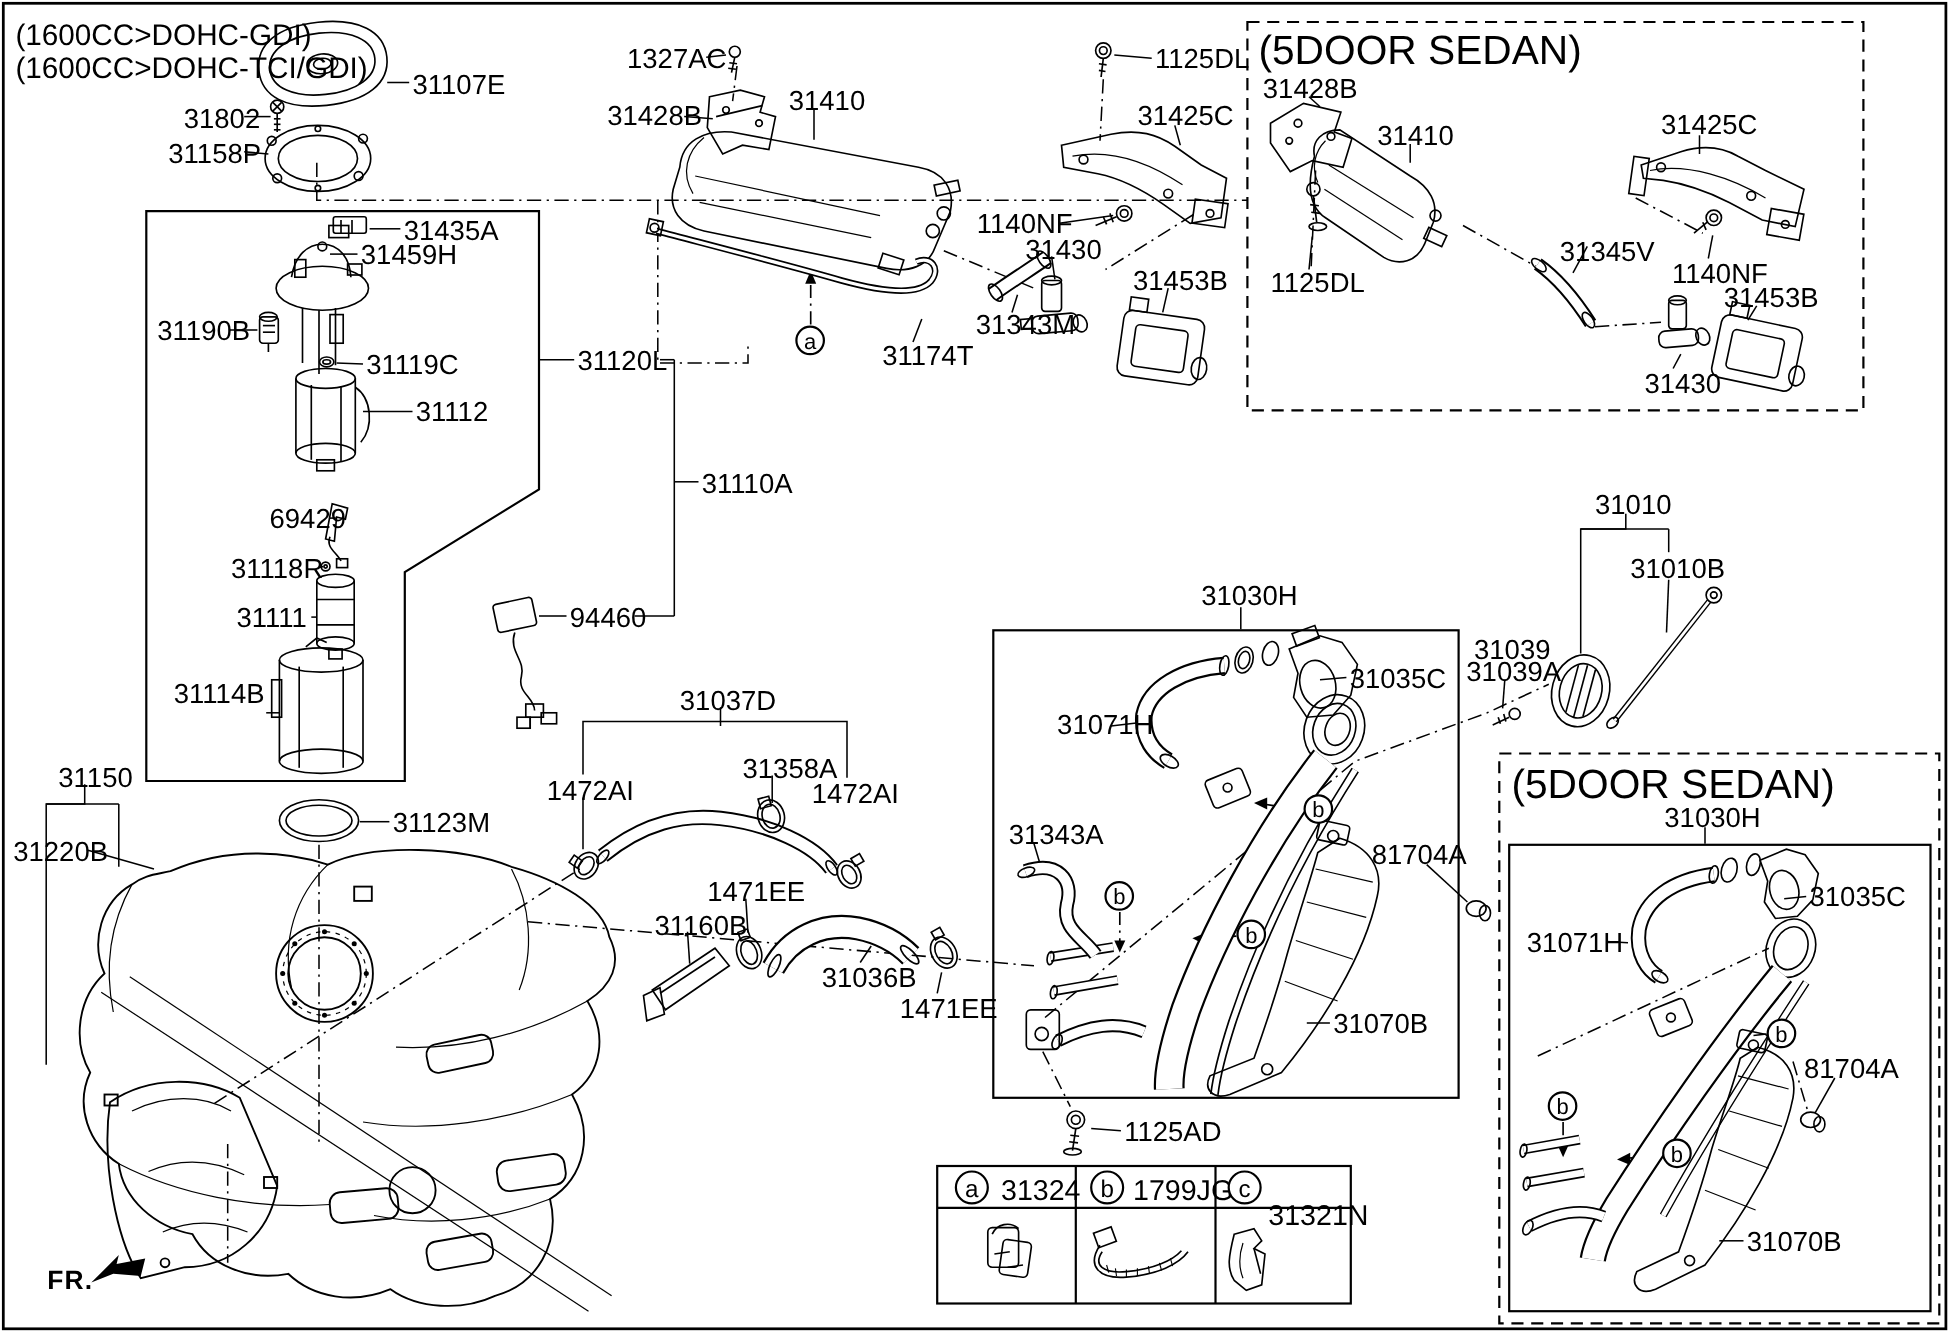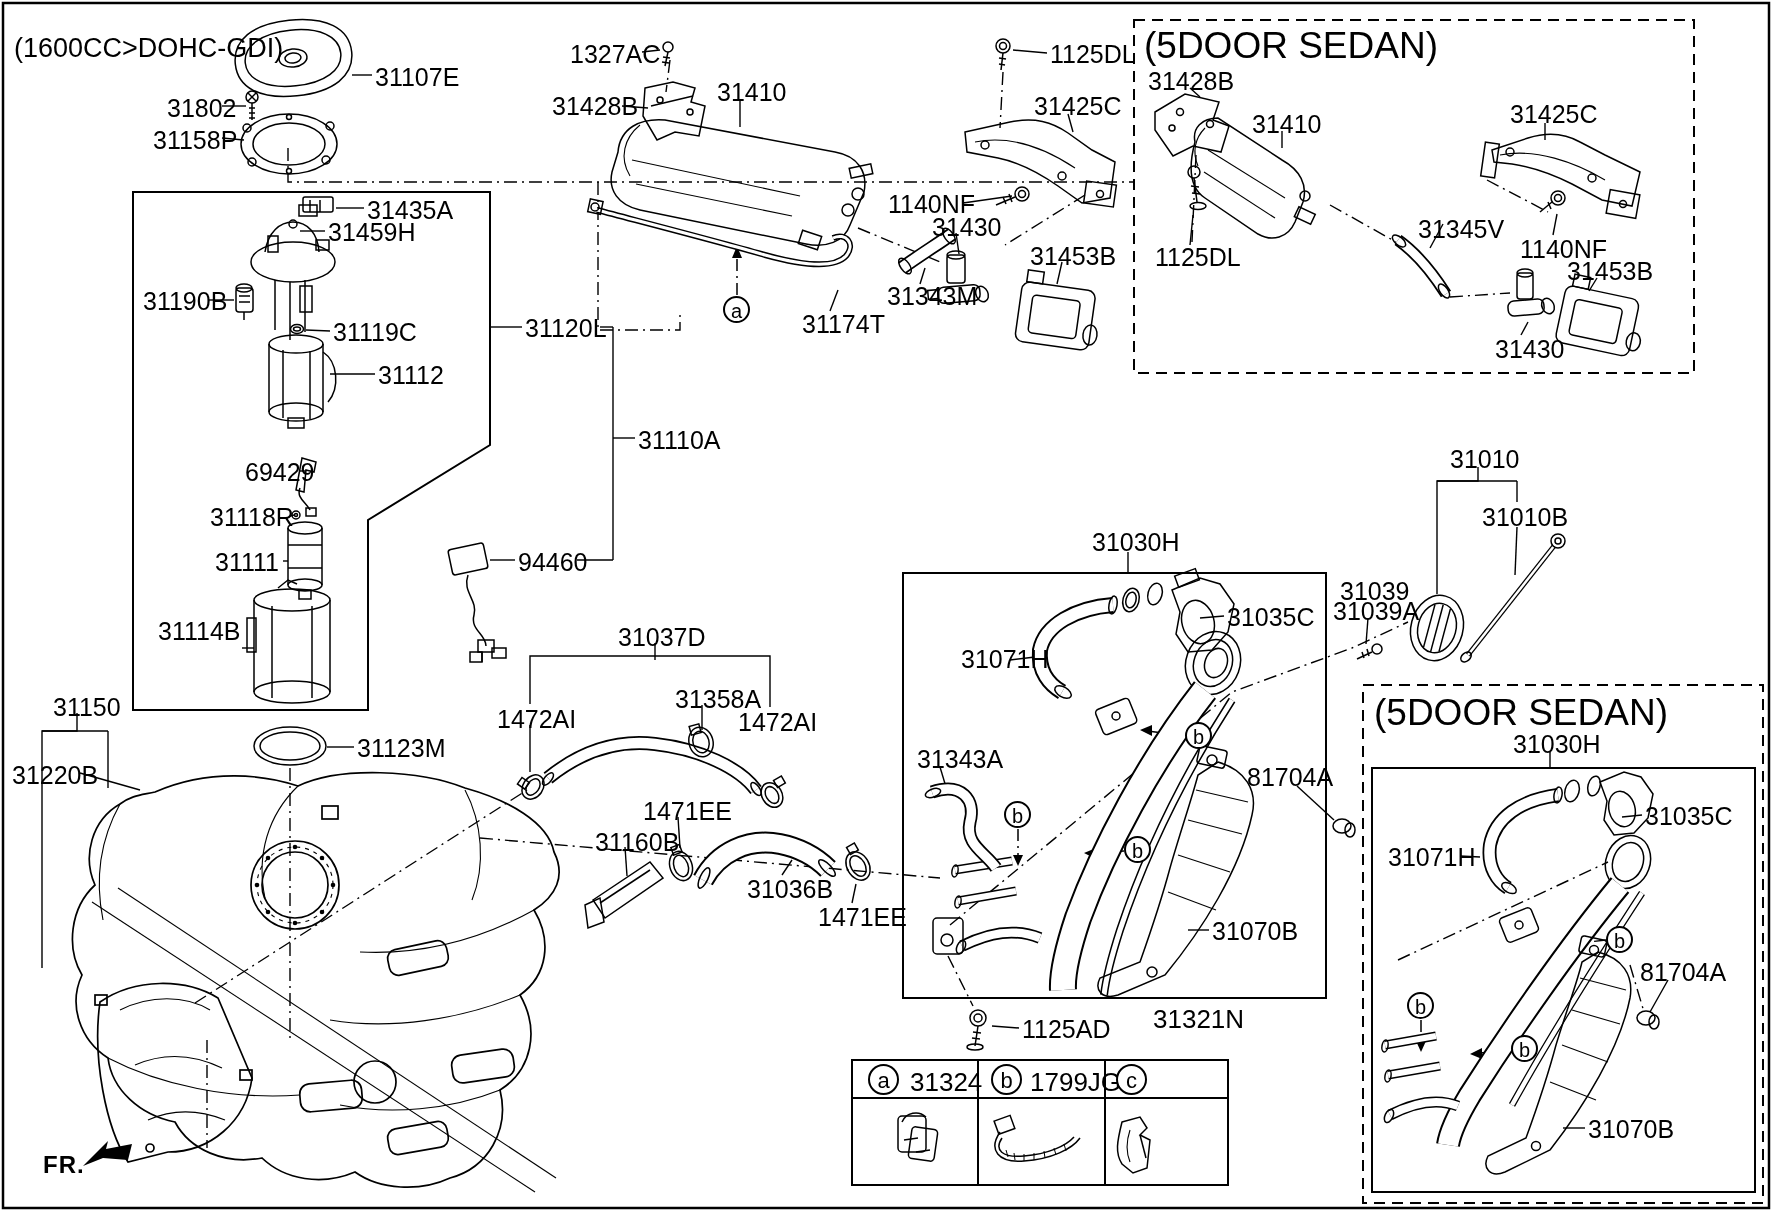--- a/index.html
+++ b/index.html
@@ -643,21 +643,22 @@
       <path d="M1130,1130 c-4,12 -4,22 0,32" stroke-width="1.1"></path>
       <line x1="1140" y1="1135" x2="1146" y2="1158"></line>
     </g>
 
     <g fill="#000" stroke="none">
       <polygon points="83,1166 108,1141 106,1149 132,1144 128,1160 103,1158"></polygon>
     </g>
   </g>
 </svg>
 
-<div class="lbl note" style="left:14px;top:34px">(1600CC&gt;DOHC-GDI)</div>
+<div class="lbl note" style="left:14px;top:18px">(1600CC&gt;DOHC-GDI)</div>
+<div class="lbl note" style="left:14px;top:48px">(1600CC&gt;DOHC-TCI/GDI)</div>
 
 <div class="lbl secttl" style="left:1144px;top:27px">(5DOOR SEDAN)</div>
 <div class="lbl secttl" style="left:1374px;top:694px">(5DOOR SEDAN)</div>
 
 <div class="lbl" style="left:375px;top:64px">31107E</div>
 <div class="lbl" style="left:167px;top:95px">31802</div>
 <div class="lbl" style="left:153px;top:127px">31158P</div>
 <div class="lbl" style="left:367px;top:197px">31435A</div>
 <div class="lbl" style="left:328px;top:219px">31459H</div>
 <div class="lbl" style="left:143px;top:288px">31190B</div>
@@ -724,17 +725,17 @@
 <div class="callout" style="left:1124px;top:836px">b</div>
 <div class="callout" style="left:1606px;top:926px">b</div>
 <div class="callout" style="left:1407px;top:992px">b</div>
 <div class="callout" style="left:1511px;top:1035px">b</div>
 
 <div class="callout big" style="left:868px;top:1064px">a</div>
 <div class="legend-part" style="left:910px;top:1067px">31324</div>
 <div class="callout big" style="left:991px;top:1064px">b</div>
 <div class="legend-part" style="left:1030px;top:1067px">1799JG</div>
 <div class="callout big" style="left:1116px;top:1064px">c</div>
-<div class="legend-part" style="left:1153px;top:1004px">31321N</div>
+<div class="legend-part" style="left:1153px;top:1090px">31321N</div>
 
 <div class="lbl fr" style="left:43px;top:1152px">FR.</div>
 
 </div>
 
 </body></html>

